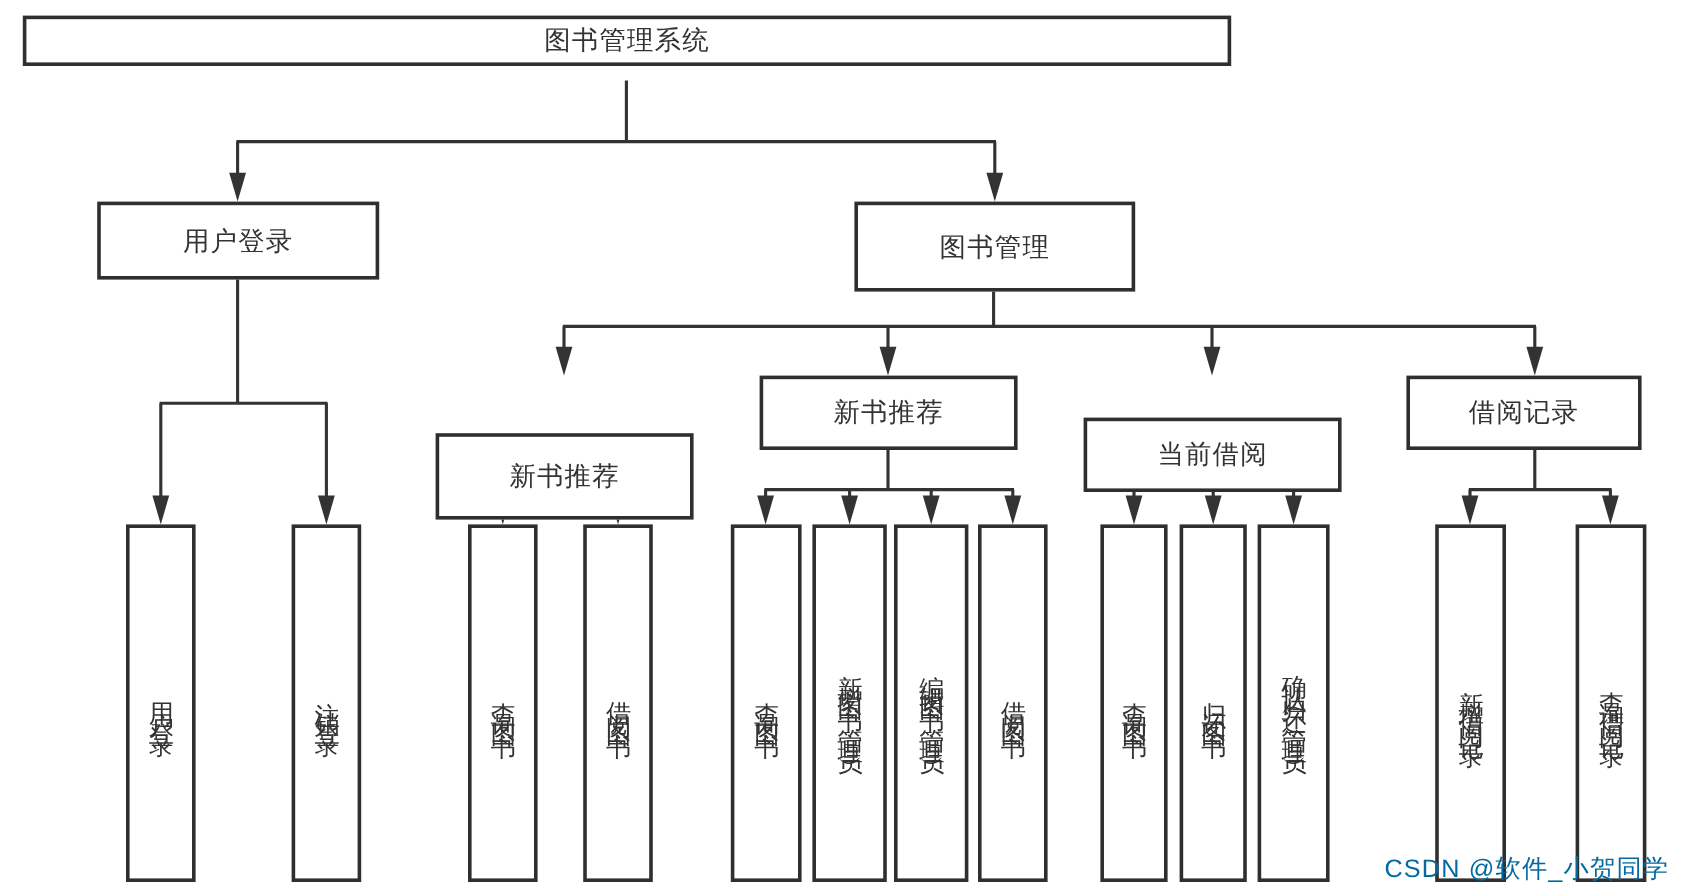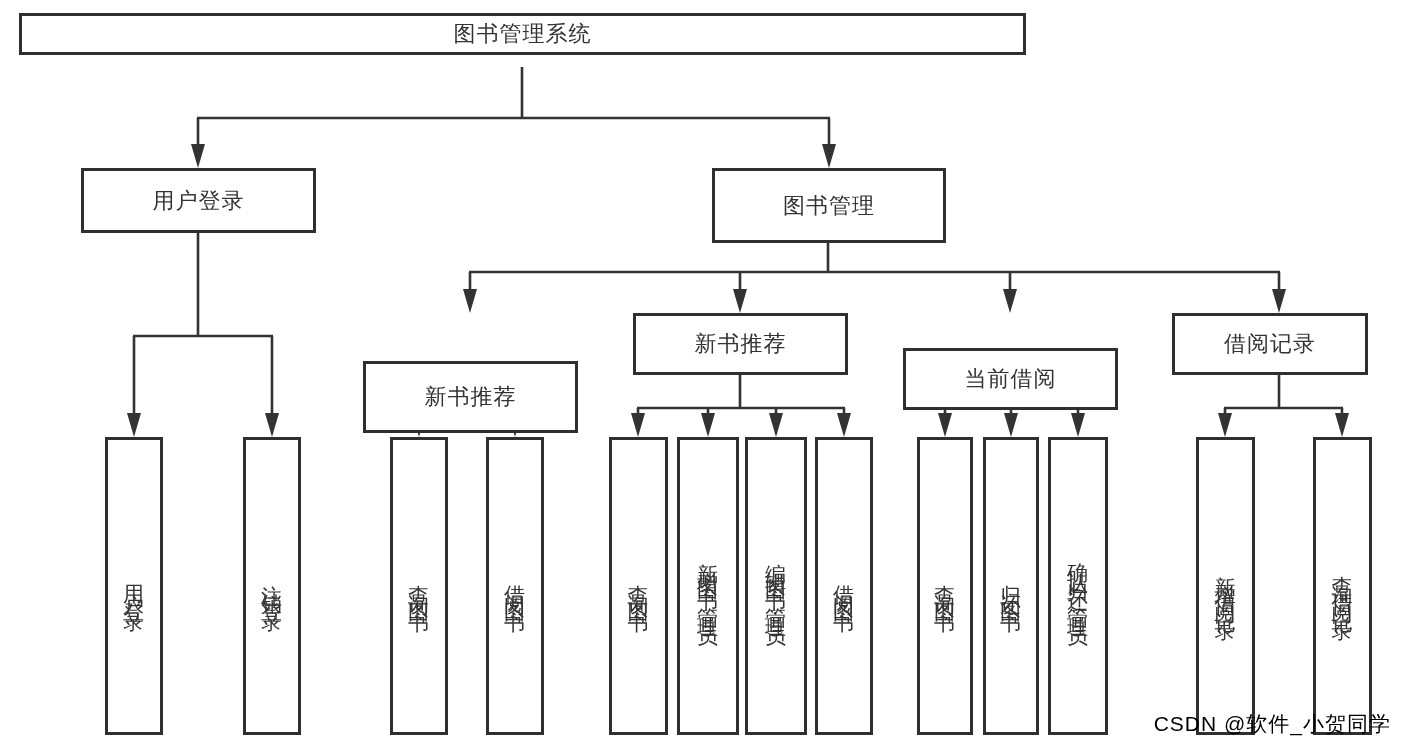--- a/index.html
+++ b/index.html
@@ -12,21 +12,21 @@
     position:absolute;box-sizing:border-box;border:3px solid #2f2f2f;background:#ffffff;
     display:flex;align-items:center;justify-content:center;
   }
   .hbox span{font-size:22px;color:#333333;letter-spacing:1px;white-space:nowrap;}
   .vbox{top:437px;height:298px;}
   .vtext{
     writing-mode:vertical-rl;text-orientation:mixed;
     font-size:21px;letter-spacing:9px;color:#333333;line-height:1;
   }
   .watermark{
-    position:absolute;right:14px;bottom:9px;font-size:21px;color:#000000;
+    position:absolute;right:14px;bottom:9px;font-size:21px;color:#0369a1;
     letter-spacing:1px;white-space:nowrap;z-index:5;
   }
 </style>
 </head>
 <body>
 
 <div class="canvas">
 
   <svg width="1405" height="747" viewBox="0 0 1405 747">
     <path d="

